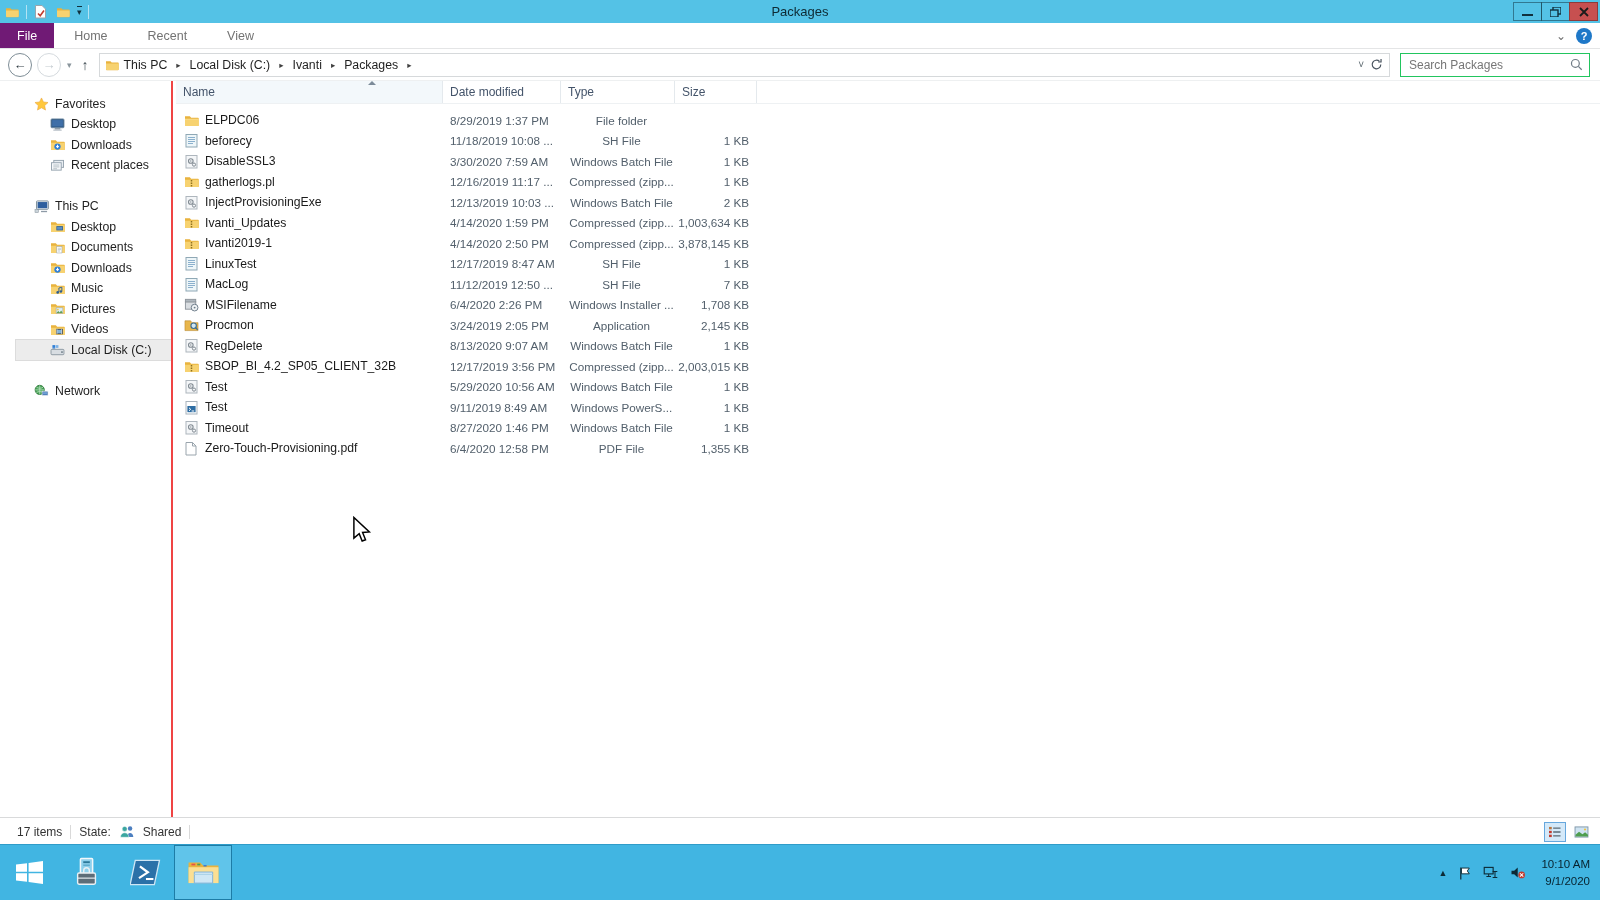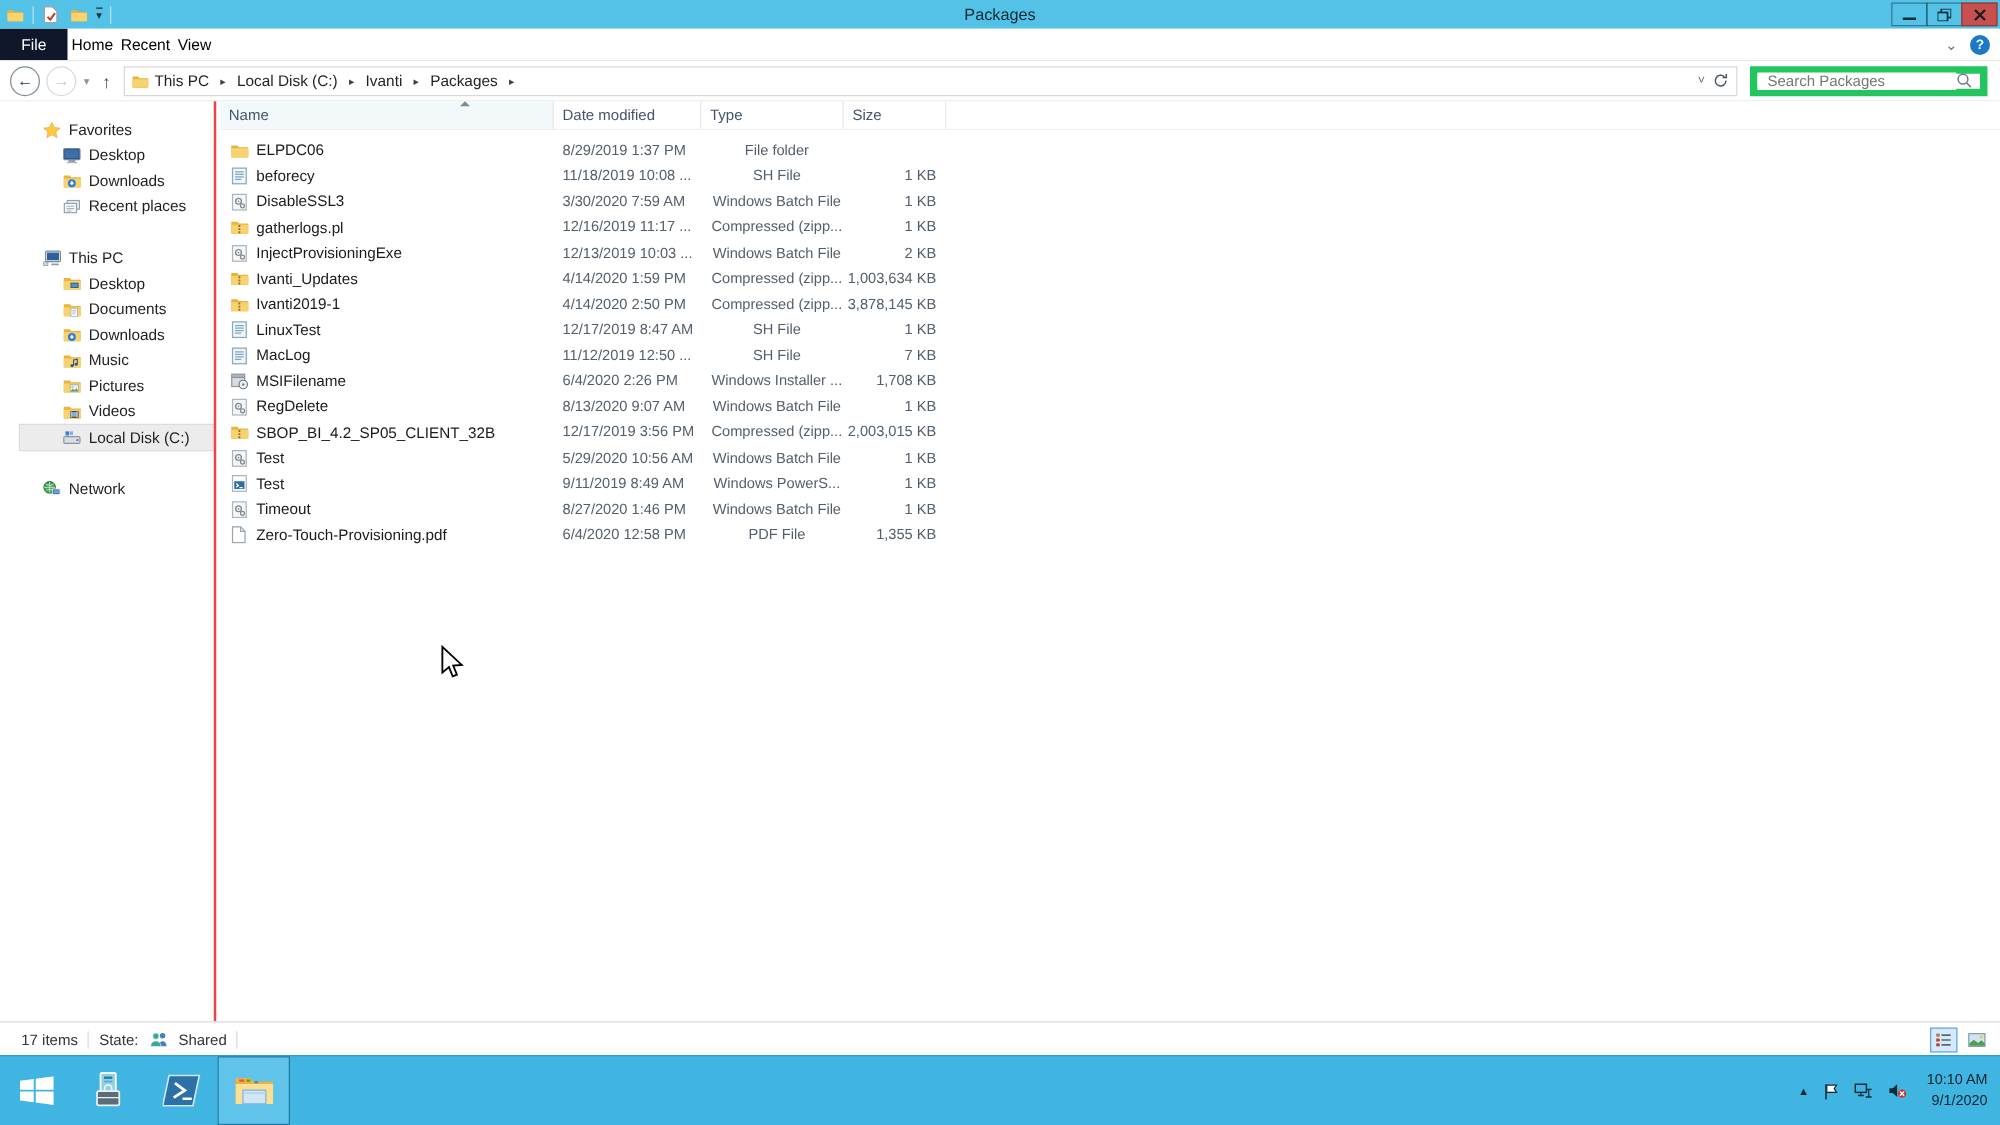--- a/index.html
+++ b/index.html
@@ -11,39 +11,39 @@
   .qat .qicon{display:inline-flex;width:16px;height:16px;align-items:center;justify-content:center;}
   .qat .qsep{width:1px;height:14px;background:rgba(255,255,255,.55);}
   .qat .qchev{font-size:9px;color:#10303c;line-height:1;border-top:1px solid #10303c;padding-top:1px;}
   .title-center{position:absolute;left:0;right:0;text-align:center;font-size:13px;color:#0e2a33;pointer-events:none;}
   .win-controls{position:absolute;right:2px;top:2px;display:flex;height:19px;}
   .wbtn{width:29px;height:19px;display:flex;align-items:center;justify-content:center;border:1px solid rgba(20,60,75,.55);margin-left:-1px;box-sizing:border-box;background:transparent;}
   .wbtn svg{display:block}
   .wbtn.close{background:#c75050;border-color:#8f3a3a;}
   
   .ribbon{position:absolute;top:23px;left:0;right:0;height:25px;background:#fff;border-bottom:1px solid #e4e5e6;display:flex;align-items:stretch;}
-  .rtab{display:flex;align-items:center;padding:0 3px;font-size:12.5px;color:#000000;}
-  .rtab.active{background:#0f172a;color:#fff;padding:0 17px;}
+  .rtab{display:flex;align-items:center;padding:0 20px;font-size:12.5px;color:#737373;}
+  .rtab.active{background:#701a75;color:#fff;padding:0 17px;}
   .ribbon-right{margin-left:auto;display:flex;align-items:center;gap:10px;padding-right:8px;}
   .rib-chev{color:#707070;font-size:12px;line-height:1;}
   .help-circle{width:16px;height:16px;border-radius:50%;background:#1e78c8;color:#fff;font-size:11px;font-weight:bold;display:flex;align-items:center;justify-content:center;}
   
   .navrow{position:absolute;top:49px;left:0;right:0;height:31px;background:#fff;display:flex;align-items:center;border-bottom:1px solid #eef0f1;}
   .navbtns{display:flex;align-items:center;gap:5px;padding:0 6px 0 8px;}
   .circlebtn{width:24px;height:24px;border-radius:50%;display:flex;align-items:center;justify-content:center;font-size:13px;box-sizing:border-box;}
   .back{border:1px solid #7e8d96;color:#2e3a41;}
   .fwd{border:1px solid #d5dade;color:#c4cbd0;}
   .navchev{color:#8a959c;font-size:9px;padding:0 1px;}
   .upbtn{color:#3e4a52;font-size:14px;padding:0 4px;}
   .addressbar{height:24px;border:1px solid #d6d9db;background:#fff;display:flex;align-items:center;flex:1;margin-right:10px;padding-left:4px;box-sizing:border-box;}
   .crumb{font-size:12.3px;color:#1f1f1f;padding:2px 4px;white-space:nowrap;}
   .crumb-sep{font-size:8.5px;color:#404040;padding:0 5px;}
   .addr-right{margin-left:auto;display:flex;align-items:center;gap:6px;padding-right:6px;}
   .addr-chev{color:#5c686f;font-size:10px;}
-  .searchbox{width:190px;height:24px;border:6px solid #22c55e;display:flex;align-items:center;margin-right:10px;box-sizing:border-box;}
+  .searchbox{width:190px;height:24px;border:1px solid #22c55e;display:flex;align-items:center;margin-right:10px;box-sizing:border-box;}
   .searchbox input{flex:1;border:none;outline:none;font-family:"Liberation Sans",sans-serif;font-size:12px;color:#333;padding:0 4px 0 8px;min-width:0;}
   .searchbox input::placeholder{color:#767676;}
   .searchbox .sicon{padding-right:6px;display:flex;}
   
   .main{position:absolute;top:81px;left:0;right:0;bottom:82px;display:flex;}
   .sidebar{width:155px;box-sizing:border-box;padding-top:12px;flex:none;margin-left:16px;}
   .side-section{margin-bottom:20px;}
   .side-head{display:flex;align-items:center;height:21px;padding-left:17px;gap:6px;font-size:12.3px;}
   .side-item{display:flex;align-items:center;height:20.5px;padding-left:33px;gap:6px;font-size:12.3px;}
   .side-item.selected{background:#ececec;outline:1px solid #dcdcdc;}
@@ -511,20 +511,35 @@
               </span>
               <span>MSIFilename</span>
             </span>
             <span class="c-date">6/4/2020 2:26 PM</span>
             <span class="c-type">Windows Installer ...</span>
             <span class="c-size">1,708 KB</span>
           </div>
           <div class="frow">
             <span class="c-name">
               <span class="icon16">
+                <svg width="15" height="14" viewBox="0 0 16 15">
+                  <path d="M1 3h6l1.5 2H15v8.5H1z" fill="#e8b64c" stroke="#b5832a" stroke-width=".6"></path>
+                  <circle cx="10.3" cy="8.3" r="2.9" fill="#cfe6f2" stroke="#3c6e91" stroke-width="1.2"></circle>
+                  <path d="M12.4 10.4l2.2 2.2" stroke="#3c6e91" stroke-width="1.4"></path>
+                </svg>
+              </span>
+              <span>Procmon</span>
+            </span>
+            <span class="c-date">3/24/2019 2:05 PM</span>
+            <span class="c-type">Application</span>
+            <span class="c-size">2,145 KB</span>
+          </div>
+          <div class="frow">
+            <span class="c-name">
+              <span class="icon16">
                 <svg width="13" height="15" viewBox="0 0 13 15">
                   <rect x="1" y="1.5" width="11" height="12.5" fill="#f4f6f8" stroke="#aeb6bd"></rect>
                   <circle cx="5.8" cy="7" r="2.3" fill="none" stroke="#828b93" stroke-width="1.1"></circle>
                   <circle cx="5.8" cy="7" r="0.7" fill="#828b93"></circle>
                   <circle cx="9" cy="10.6" r="1.6" fill="none" stroke="#828b93" stroke-width="1"></circle>
                 </svg>
               </span>
               <span>RegDelete</span>
             </span>
             <span class="c-date">8/13/2020 9:07 AM</span>

